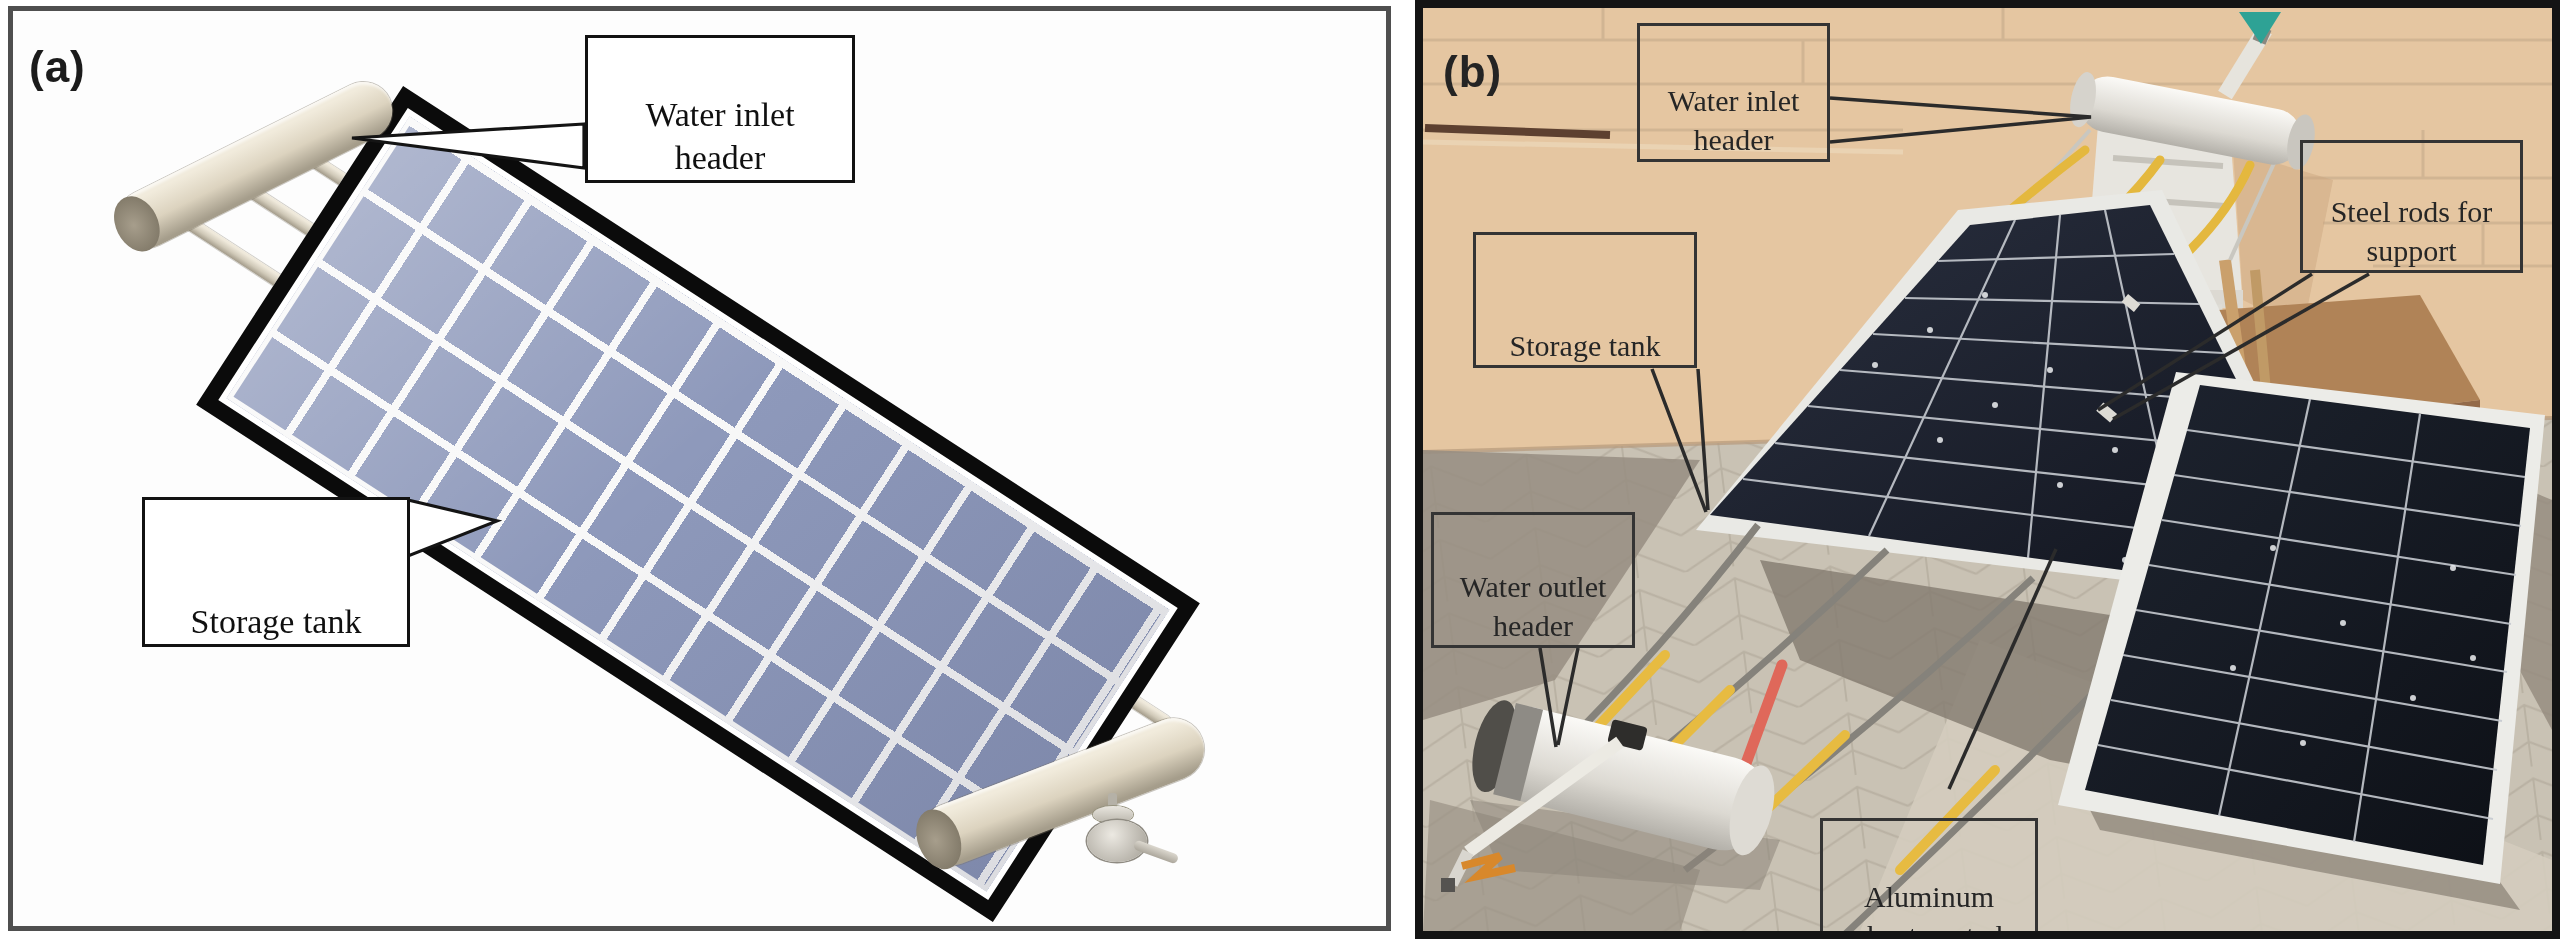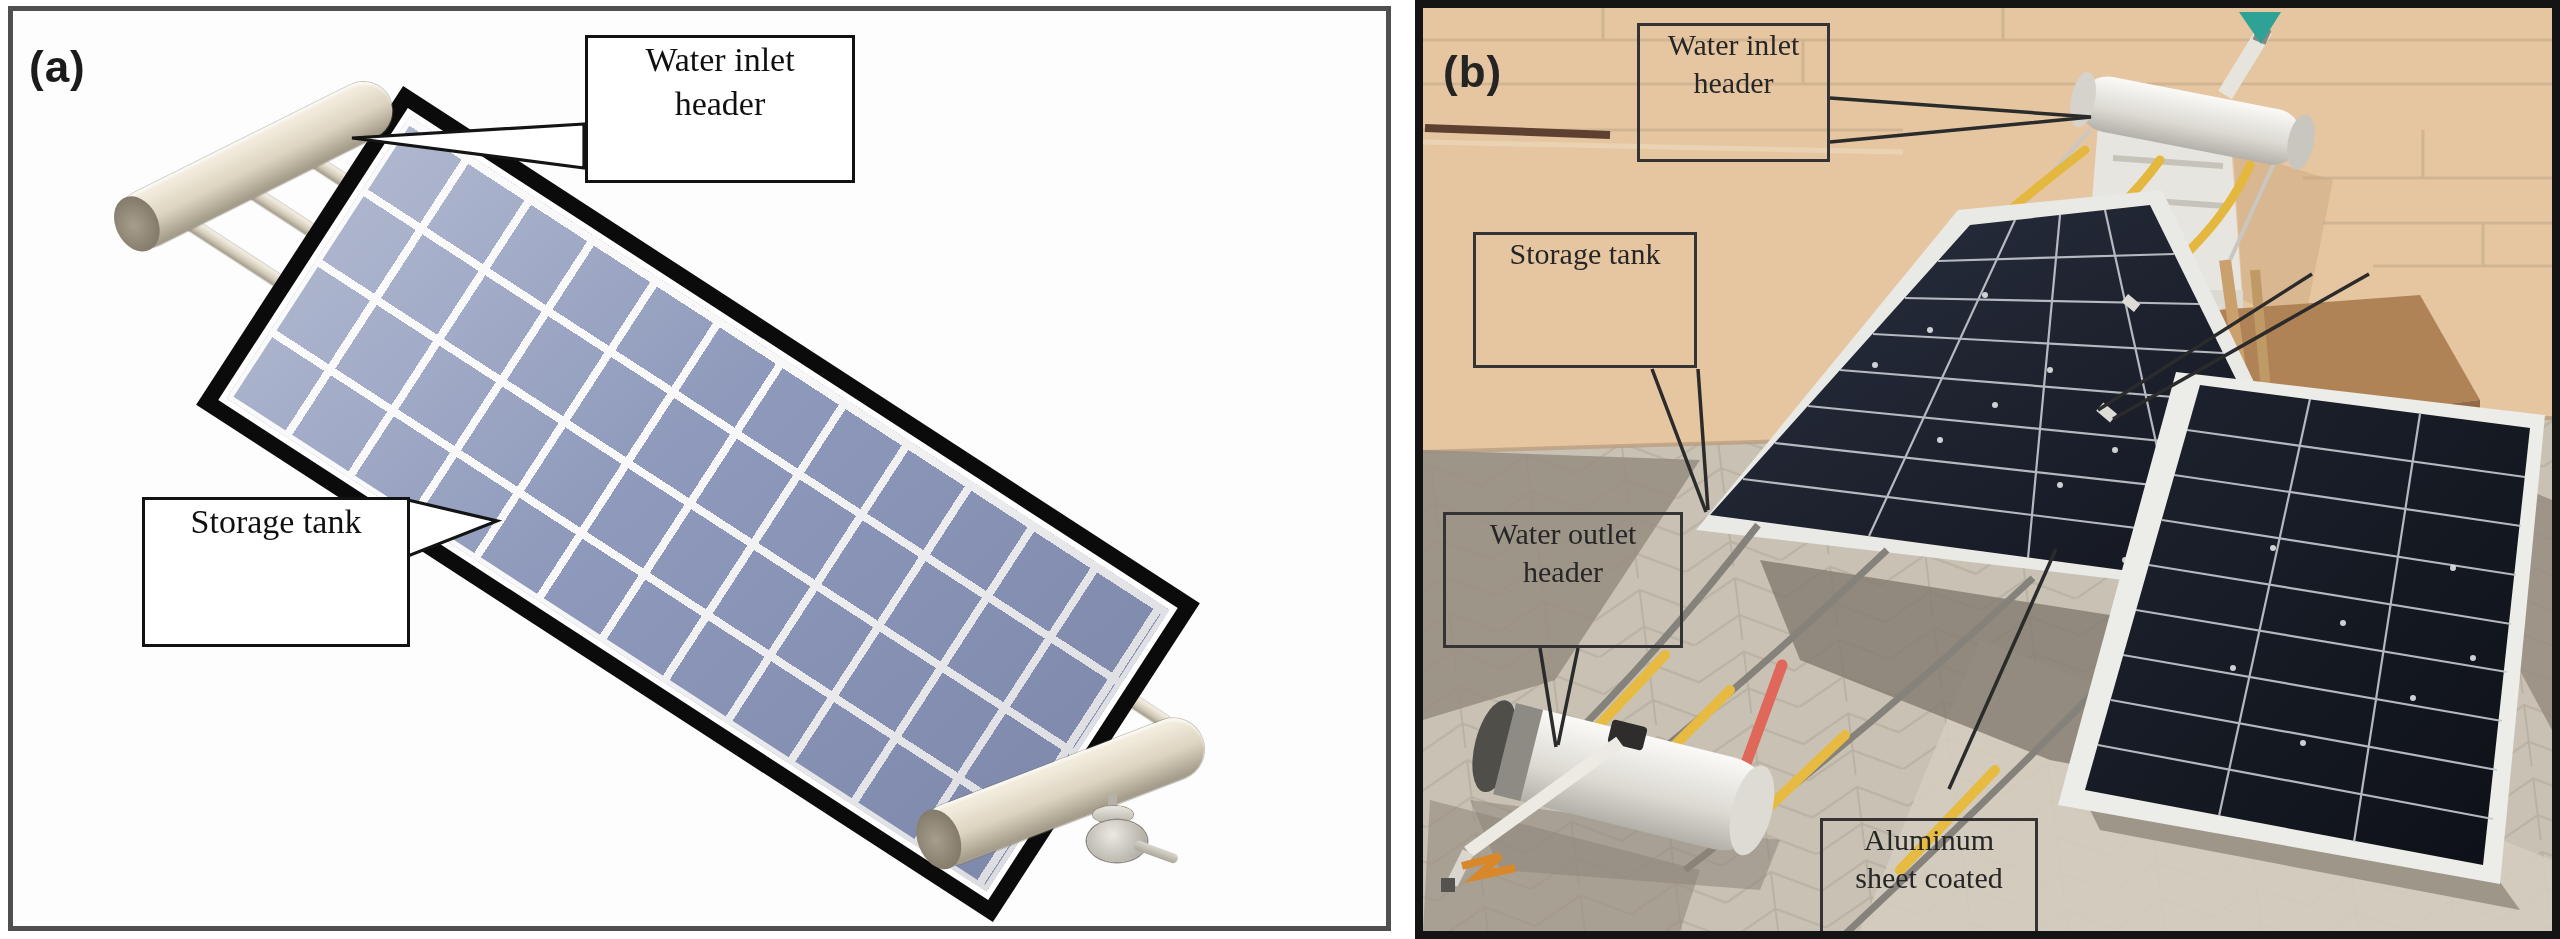--- a/index.html
+++ b/index.html
@@ -18,21 +18,21 @@
   }
   .tag{
     position:absolute;font-weight:bold;font-size:44px;color:#1b1b1b;z-index:7;line-height:1;
     letter-spacing:1px;
   }
   .tagA{left:16px;top:34px;}
   .tagB{left:20px;top:42px;color:#242424;z-index:4;}
 
   
   .callout{
-    position:absolute;display:flex;align-items:flex-start;justify-content:center;text-align:center;
+    position:absolute;display:flex;align-items:flex-end;justify-content:center;text-align:center;
     font-family:"Liberation Serif","DejaVu Serif",serif;line-height:1.28;box-sizing:border-box;
     z-index:6;
   }
   .cA{border:3px solid #121212;background:#ffffff;color:#101010;font-size:34px;}
   .cB{border:3px solid #343434;background:transparent;color:#262626;font-size:30px;z-index:3;}
   .callout span{display:block;}
 
   
   .sceneA{position:absolute;inset:0;}
   .pv-module{
@@ -310,22 +310,25 @@
       <path d="M117 640 L133 739 M155 640 L135 737"></path>
       <path d="M526 781 L633 541"></path>
     </g>
   </svg>
 
   <div class="tag tagB">(b)</div>
 
   <div class="callout cB" style="left:214px;top:15px;width:193px;height:139px;">
     <span style="width:162px;">Water inlet header</span>
   </div>
+  <div class="callout cB" style="left:877px;top:132px;width:223px;height:133px;">
+    <span style="width:172px;">Steel rods for support</span>
+  </div>
   <div class="callout cB" style="left:50px;top:224px;width:224px;height:136px;">
     <span>Storage tank</span>
   </div>
-  <div class="callout cB" style="left:20px;top:504px;width:240px;height:136px;">
+  <div class="callout cB" style="left:8px;top:504px;width:204px;height:136px;">
     <span style="width:178px;">Water outlet header</span>
   </div>
   <div class="callout cB" style="left:397px;top:810px;width:218px;height:140px;">
     <span style="width:178px;">Aluminum sheet coated</span>
   </div>
 </section>
 
 </body></html>

